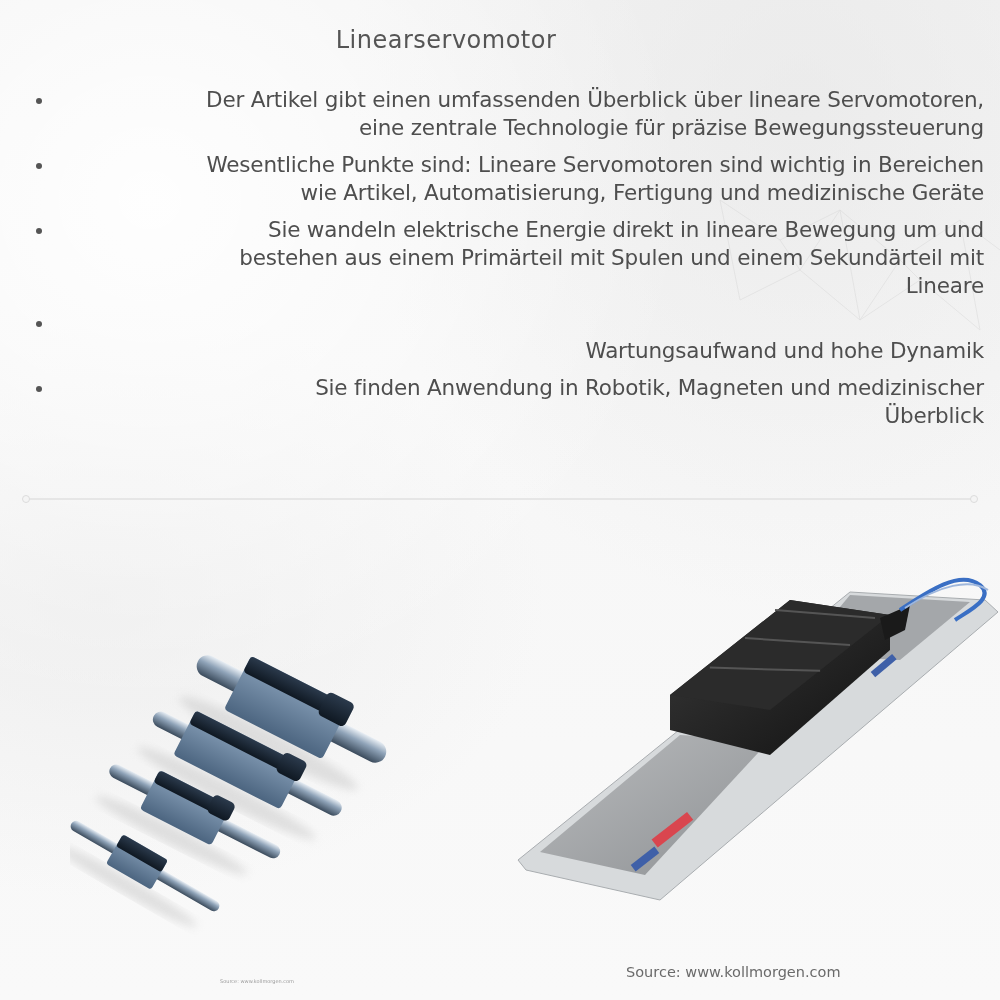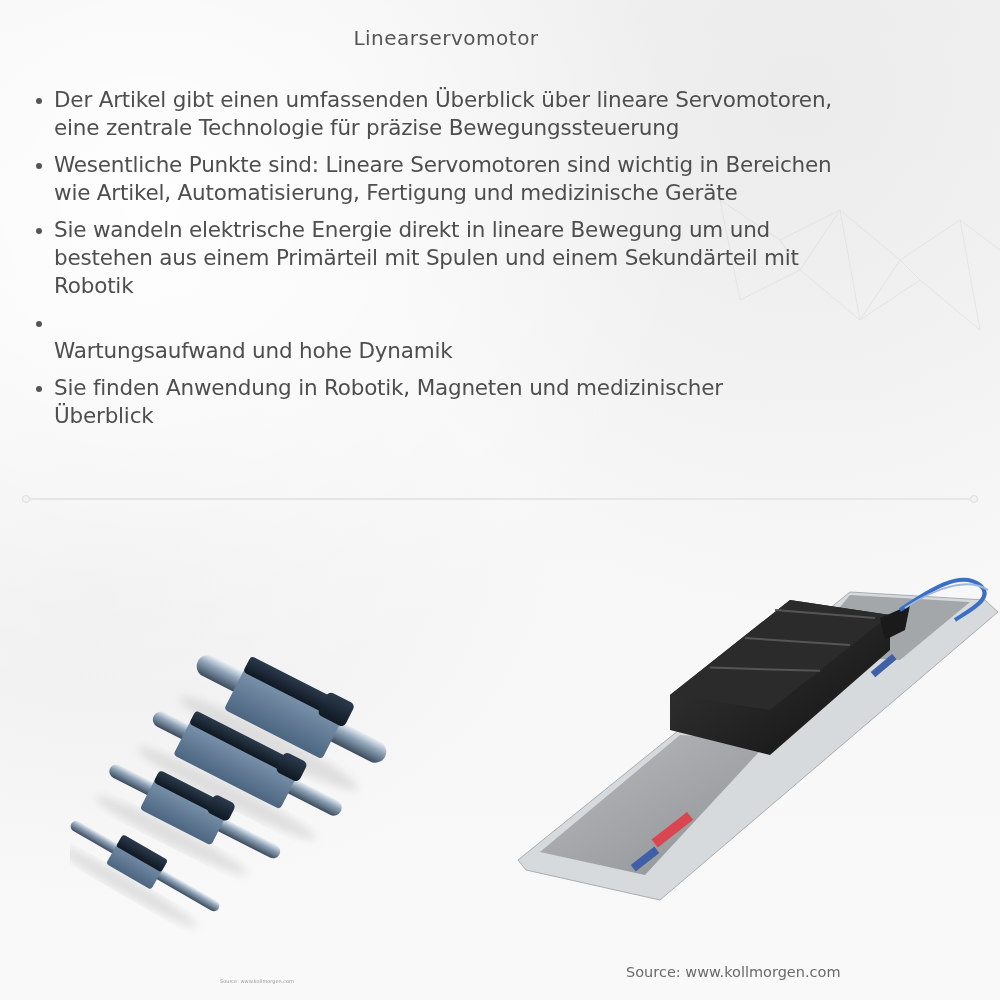--- a/index.html
+++ b/index.html
@@ -33,34 +33,35 @@
       height: 180px;
       z-index: 0;
       opacity: 0.35;
     }
     .title {
       position: absolute;
       top: 26px;
       left: 0;
       width: 892px;
       text-align: center;
-      font-size: 20px;
+      font-size: 24px;
       letter-spacing: 0.5px;
       color: #555555;
       z-index: 1;
     }
     .bullets {
       position: absolute;
       top: 86px;
       left: 34px;
       width: 950px;
       margin: 0;
       padding: 0;
       list-style: none;
       z-index: 1;
+      text-align: right;
     }
     .bullets li {
       position: relative;
       padding-left: 20px;
       font-size: 21.5px;
       line-height: 28px;
       margin-bottom: 9px;
       color: #4e4e4e;
       letter-spacing: -0.2px;
     }
@@ -157,21 +158,21 @@
   </li>
   <li>
     <span class="dot"></span>
     <span>Wesentliche Punkte sind: Lineare Servomotoren sind wichtig in Bereichen</span><br>
     <span>wie Artikel, Automatisierung, Fertigung und medizinische Geräte</span>
   </li>
   <li>
     <span class="dot"></span>
     <span>Sie wandeln elektrische Energie direkt in lineare Bewegung um und</span><br>
     <span>bestehen aus einem Primärteil mit Spulen und einem Sekundärteil mit</span><br>
-    <span>Robotik</span>
+    <span>Lineare</span>
   </li>
   <li>
     <span class="dot"></span>
     <br>
     <span>Wartungsaufwand und hohe Dynamik</span>
   </li>
   <li>
     <span class="dot"></span>
     <span>Sie finden Anwendung in Robotik, Magneten und medizinischer</span><br>
     <span>Überblick</span>

